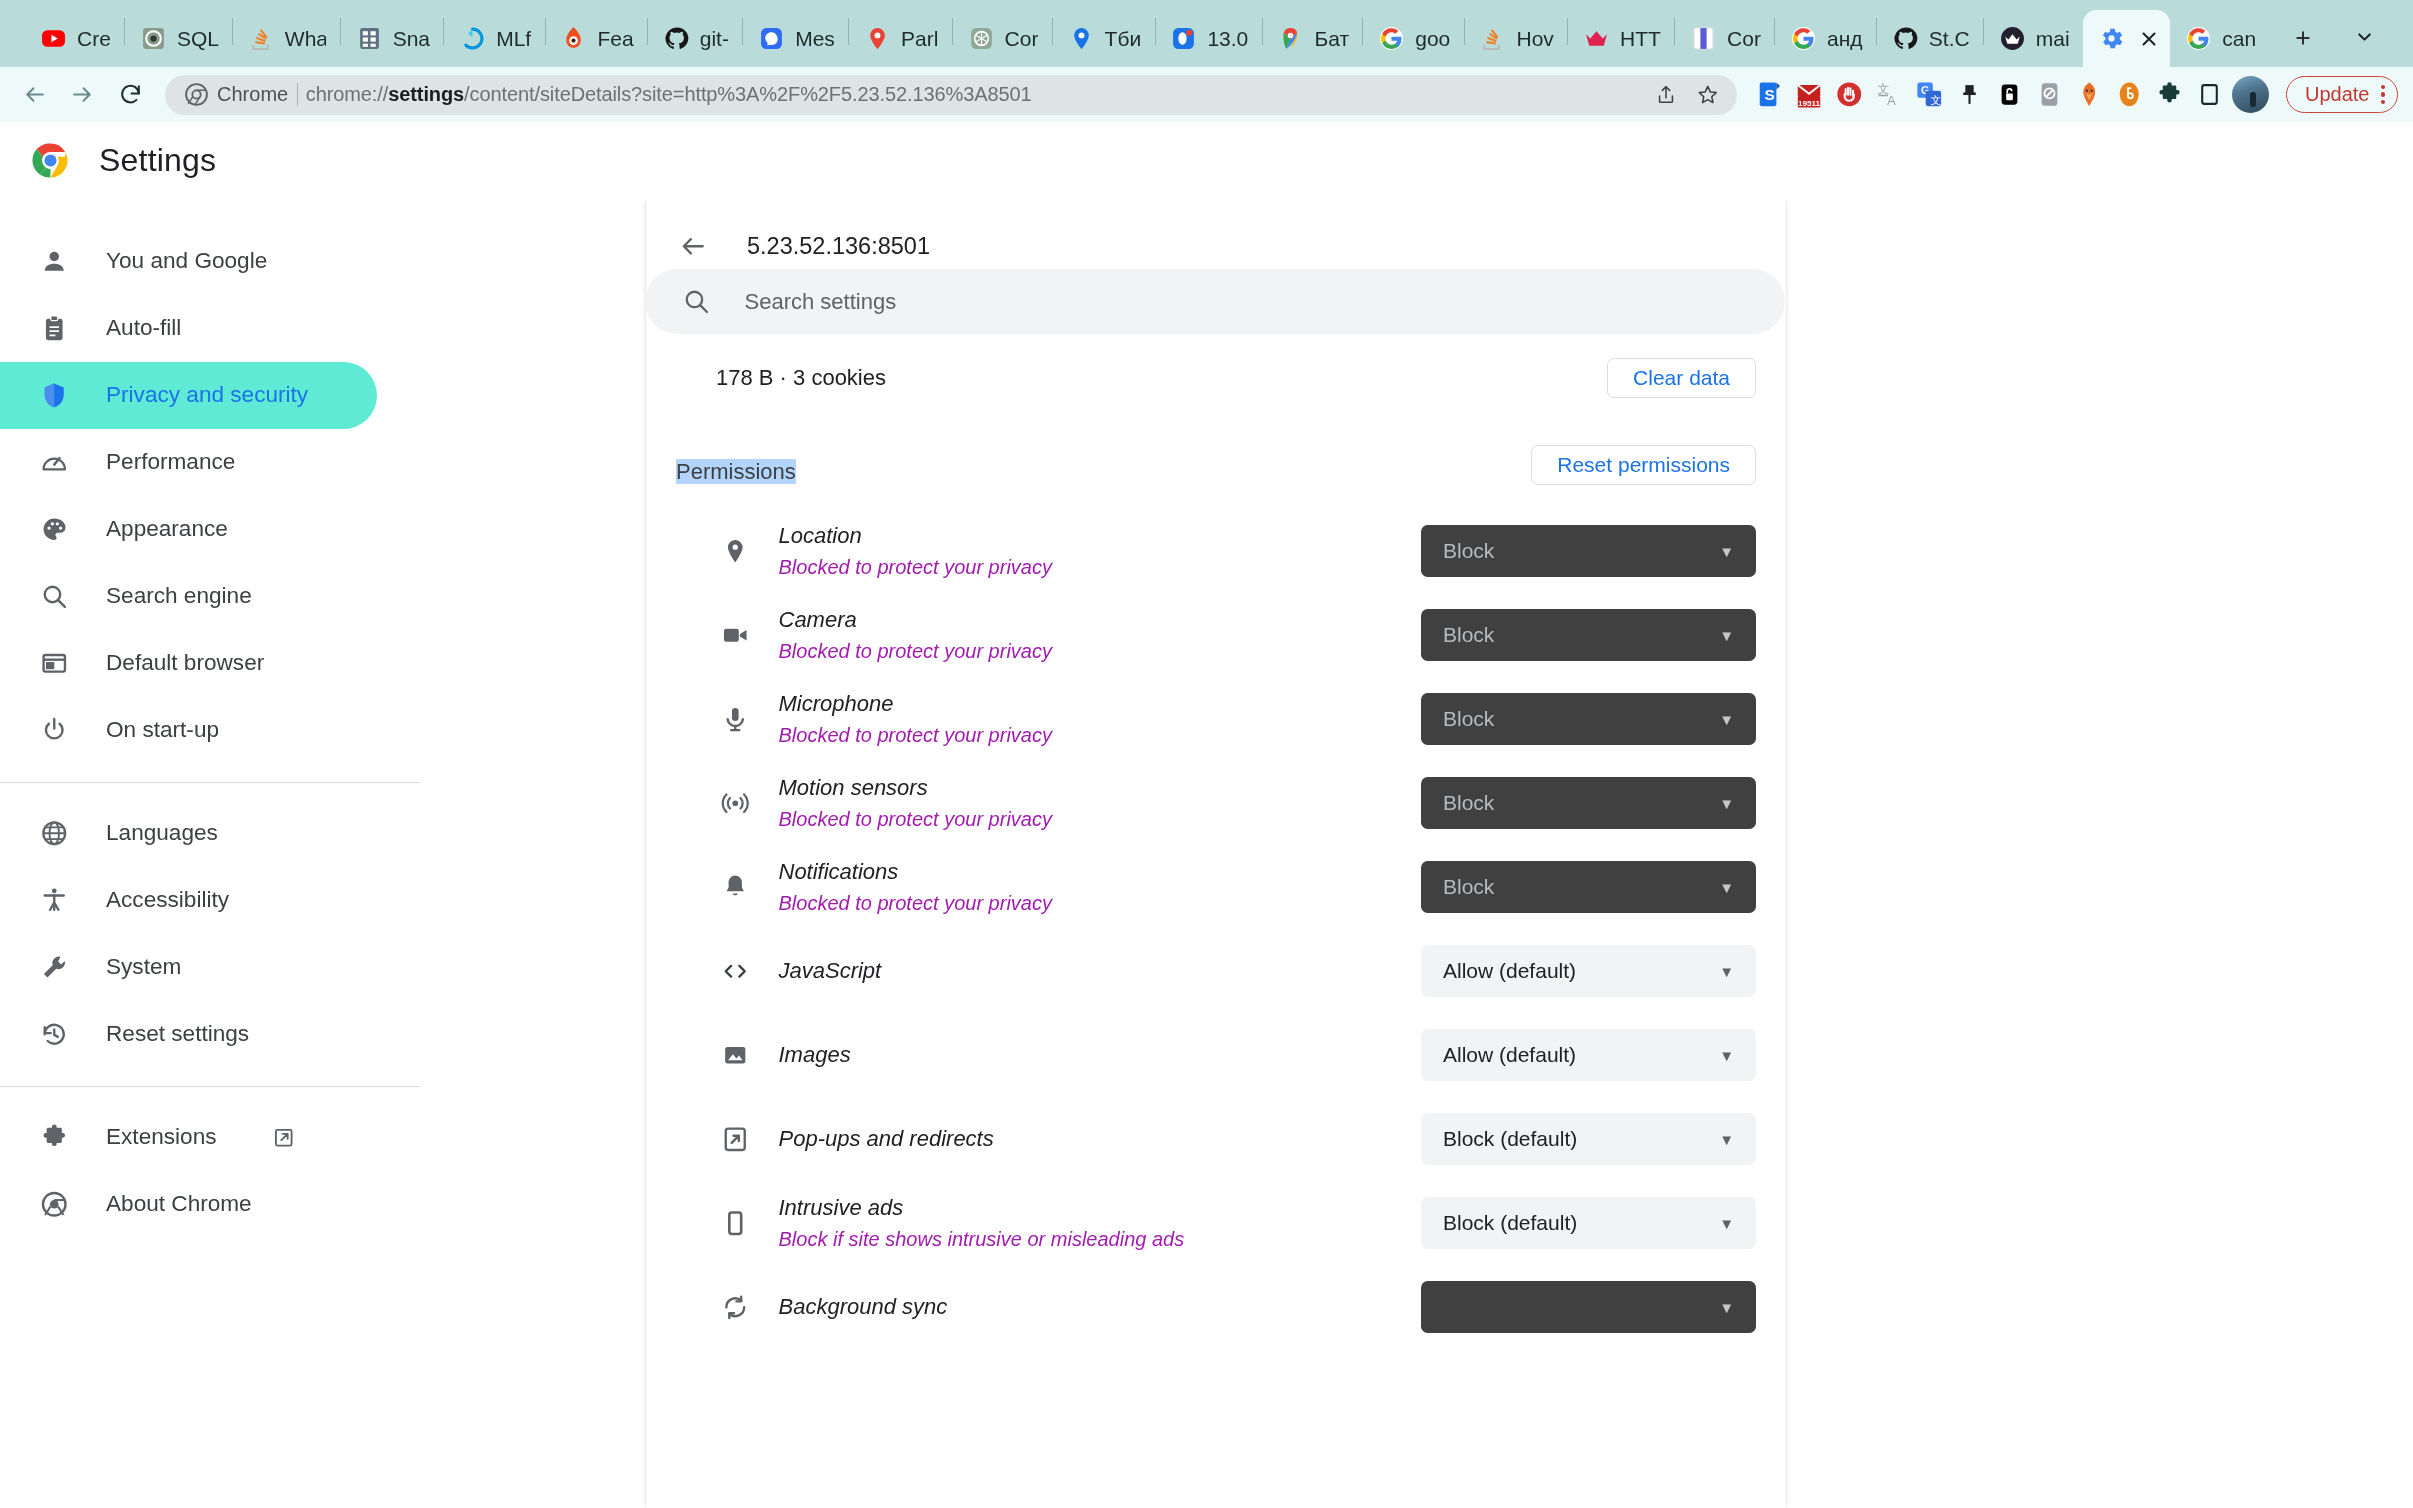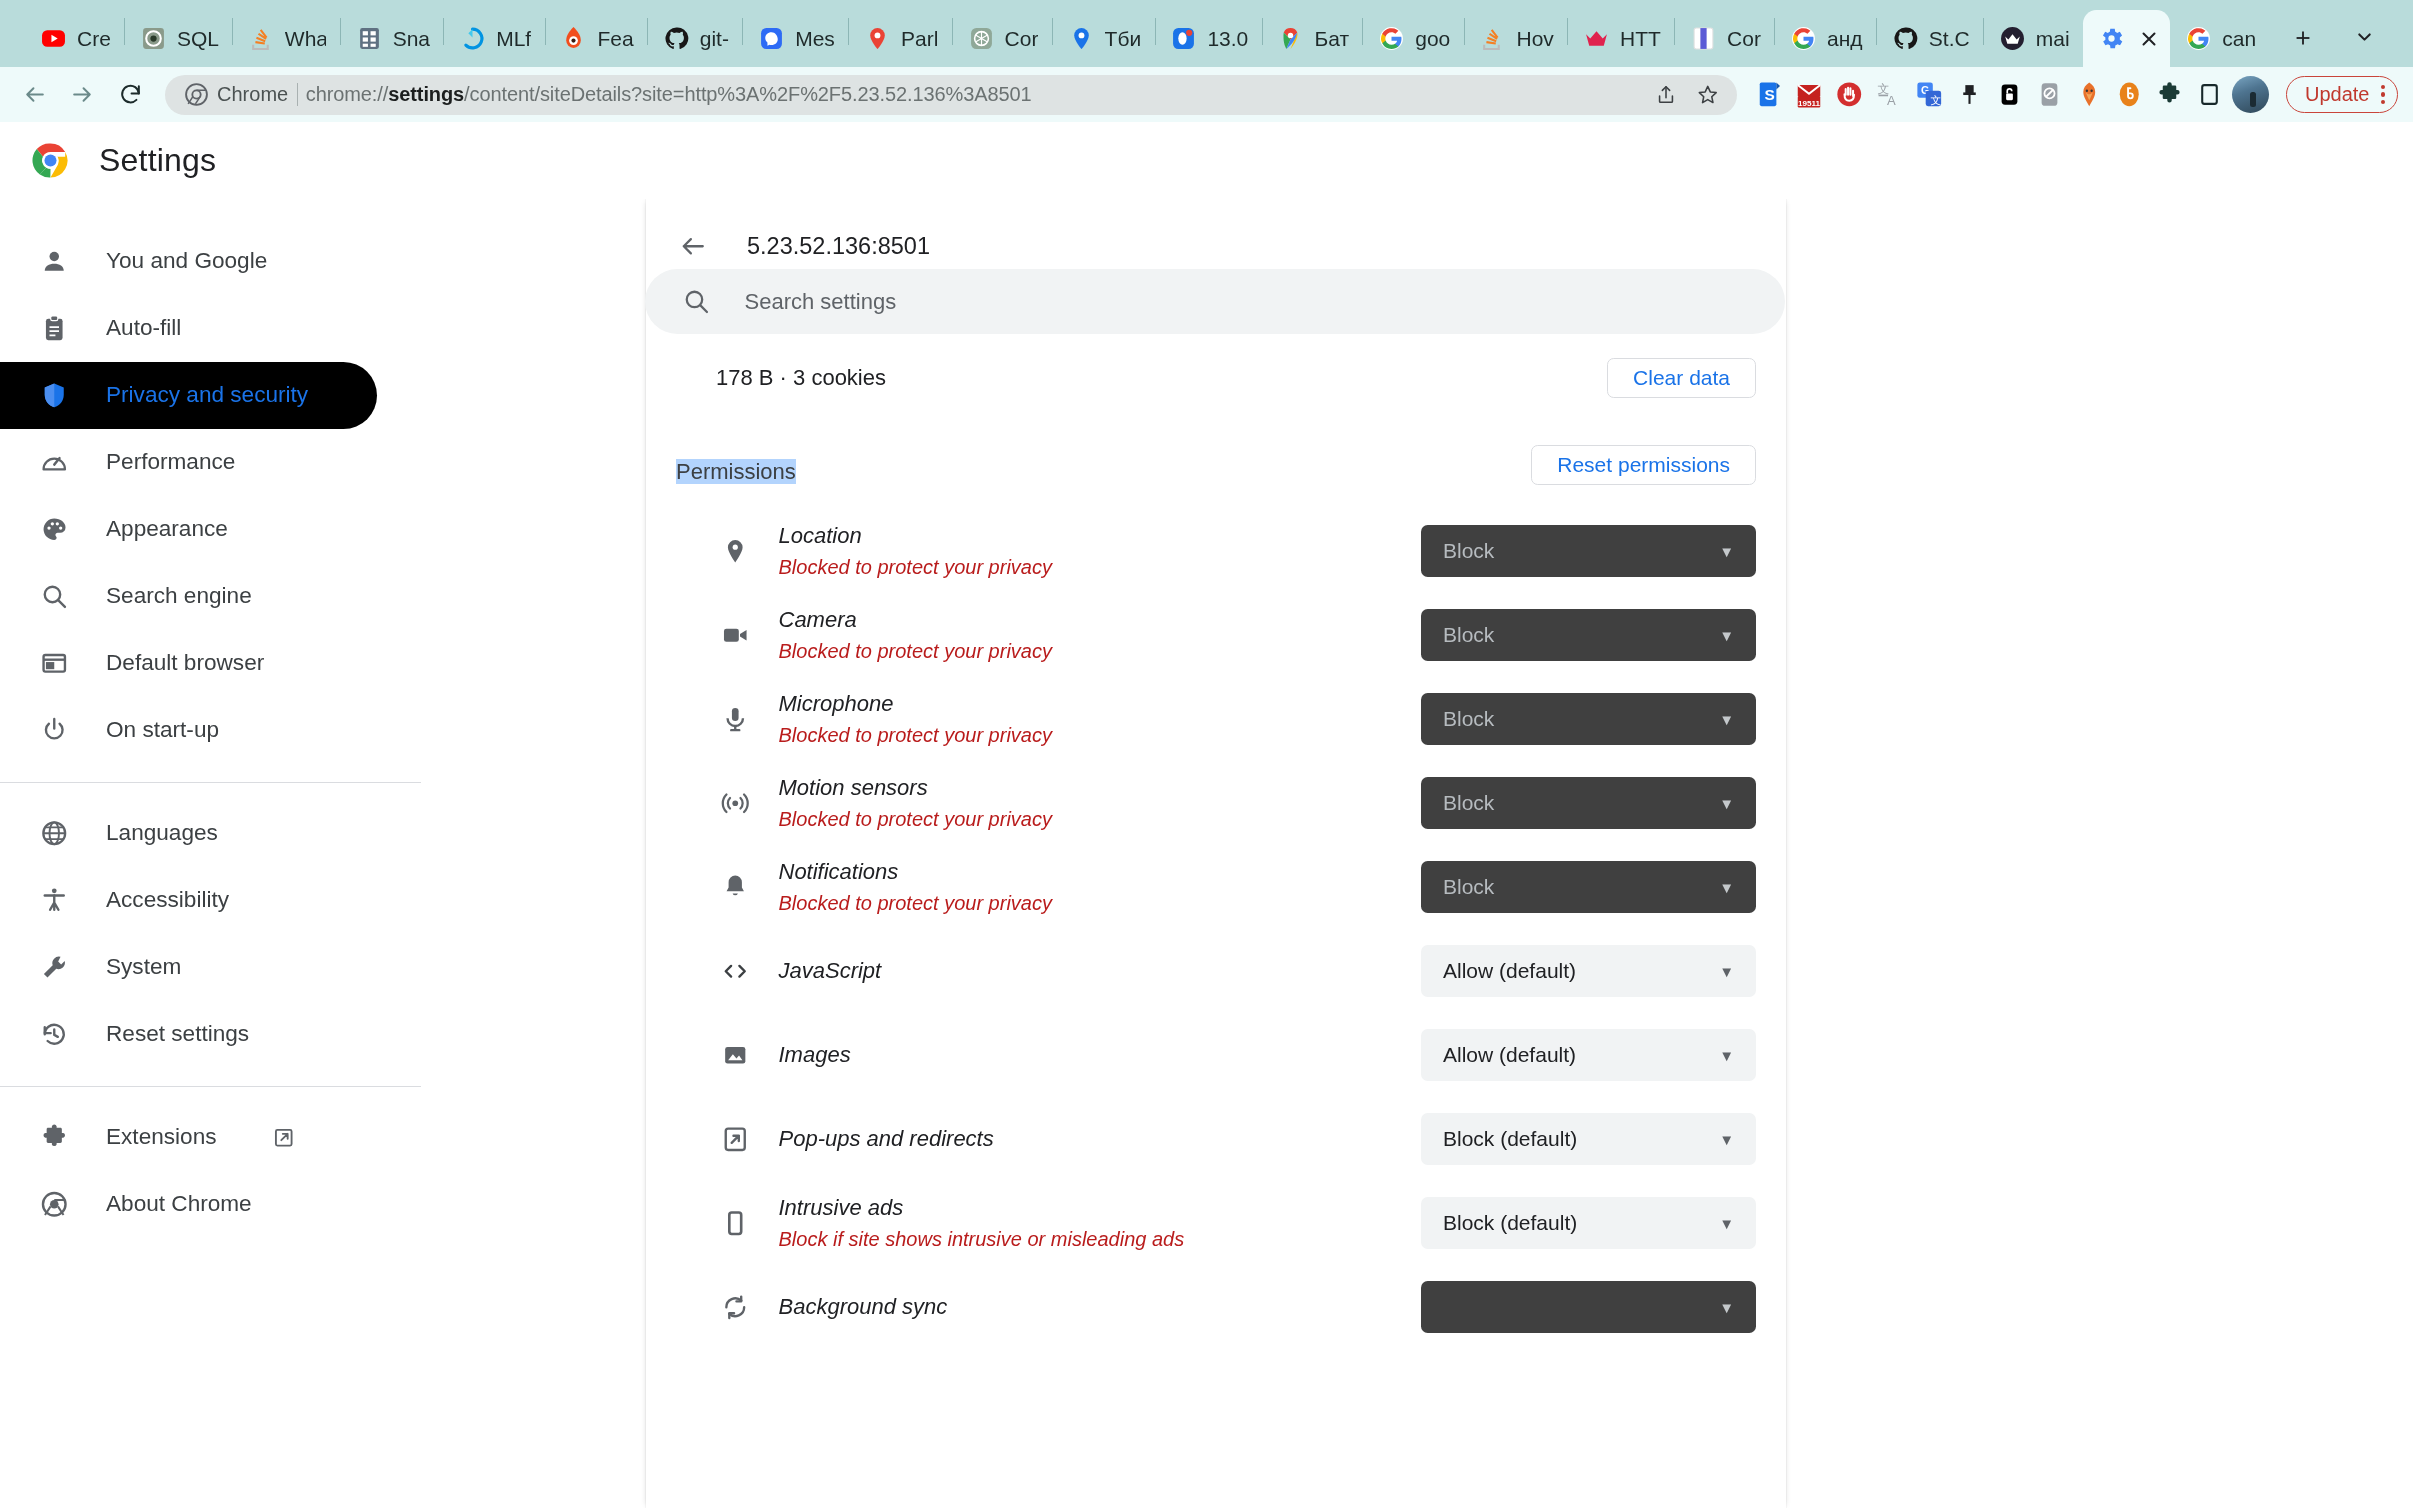--- a/index.html
+++ b/index.html
@@ -205,21 +205,21 @@
     align-items: center;
     padding-left: 37px;
     gap: 35px;
     border-radius: 0 34px 34px 0;
     margin-right: 44px;
     color: #3c4043;
     font-size: 22.6px;
     position: relative;
   }
   .nav-item.selected {
-    background: #000000;
+    background: #5eead4;
     color: #1a73e8;
     font-weight: 500;
   }
   .nav-icon { width: 34px; height: 34px; flex:0 0 34px; display:flex; align-items:center; justify-content:center;}
   .nav-sep { height:0.8px; background:#dadce0; margin: 18.4px 0 17px 0; }
   .nav-external { margin-left: 20px; width:25px; height:25px; display:flex; align-items:center; justify-content:center;}
 
   
   .content-shell { flex: 1 1 auto; position: relative; background: #fff; }
   .content-card {
@@ -277,21 +277,21 @@
     min-height: 84px;
   }
   .perm-icon {
     width: 39px; height: 39px;
     flex: 0 0 39px;
     display: flex; align-items: center; justify-content: center;
     margin-right: 23.5px;
   }
   .perm-text { flex: 1 1 auto; min-width:0;font-style:italic; }
   .perm-name { font-size: 22px; color: #202124; line-height: 1.28; }
-  .perm-sub { font-size: 20px; color: #b91c1c; line-height: 1.3; margin-top: 3.4px; }
+  .perm-sub { font-size: 20px; color: #a21caf; line-height: 1.3; margin-top: 3.4px; }
   .perm-select {
     flex: 0 0 335px;
     width: 335px;
     height: 52px;
     background: #f1f3f4;
     border-radius: 6.7px;
     display: flex; align-items: center; justify-content: space-between;
     padding: 0 22px 0 22px;
     font-size: 21px;
     color: #202124;

